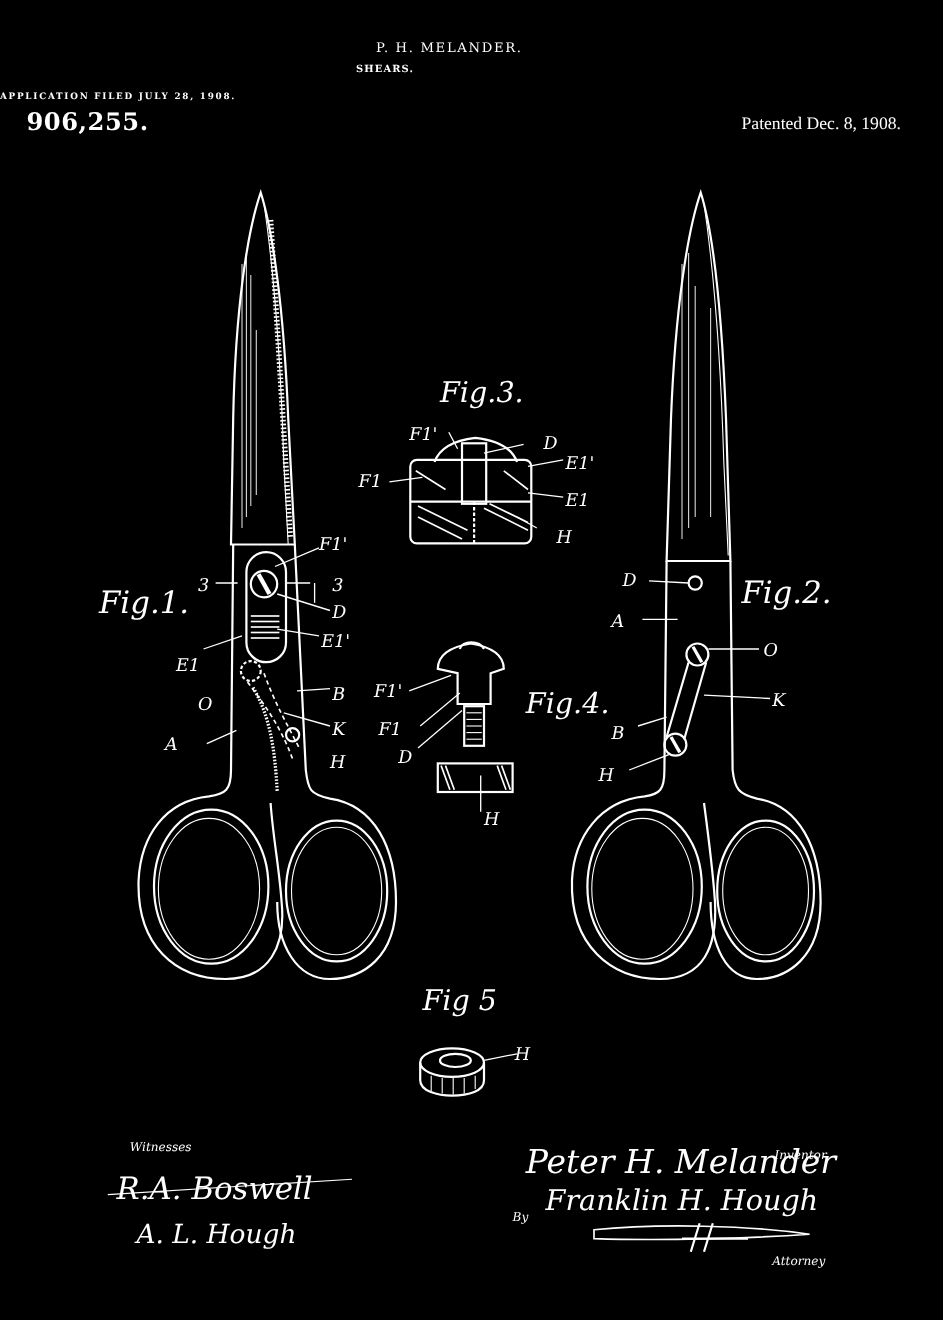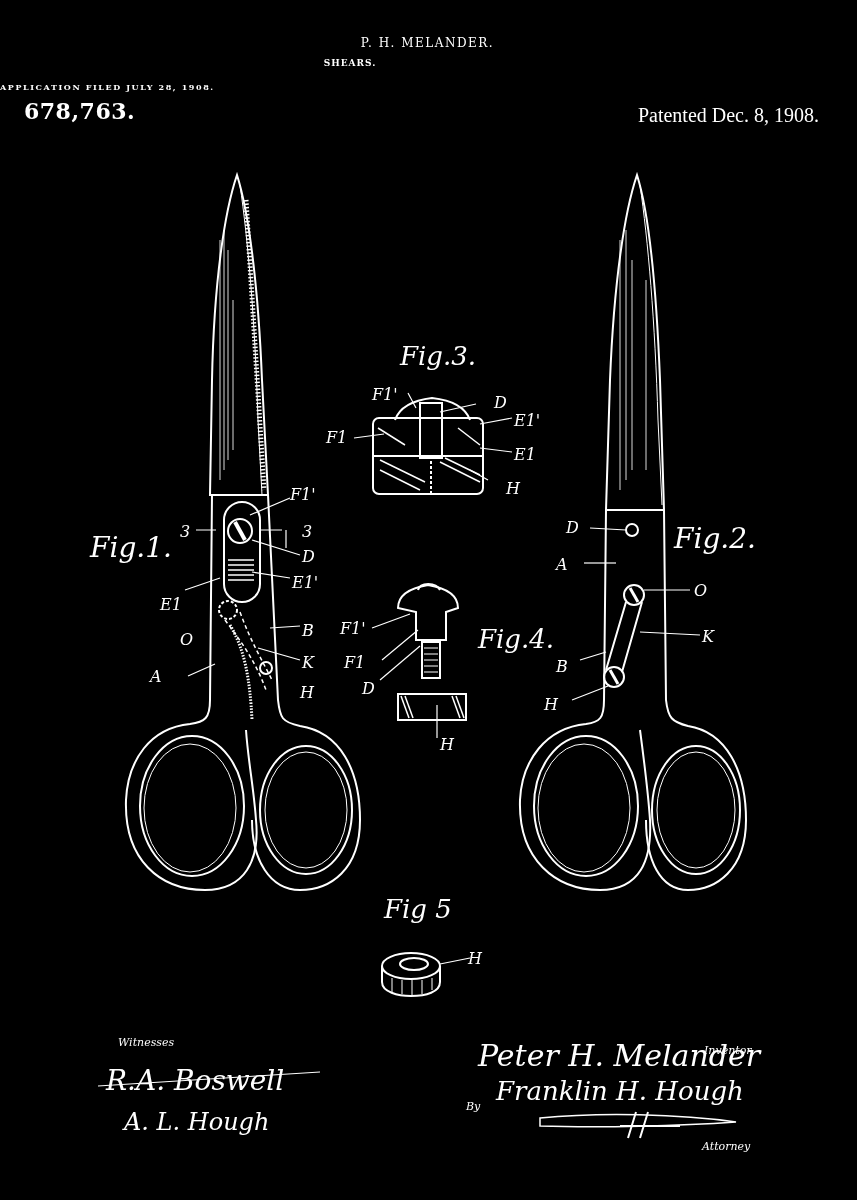--- a/index.html
+++ b/index.html
@@ -1,35 +1,35 @@
 <!DOCTYPE html>
 <html><head>
 <meta charset="utf-8">
 <style>
   html, body { margin: 0; padding: 0; background: #000; }
   body { width: 857px; height: 1200px; position: relative; overflow: hidden; color: #fff; }
   .abs { position: absolute; }
   .serif { font-family: "DejaVu Serif", "Liberation Serif", serif; }
   .lserif { font-family: "Liberation Serif", "DejaVu Serif", serif; }
-  #inventor-name { left: 0; width: 817px; top: 36px; text-align: center; font-size: 12px; letter-spacing: 1.5px; padding-left: 19px; }
+  #inventor-name { left: 0; width: 817px; top: 36px; text-align: center; font-size: 12px; letter-spacing: 1.5px; }
   #title { left: 0; width: 700px; top: 58px; text-align: center; font-size: 9px; font-weight: bold; letter-spacing: 1px; }
   #filed { left: 0; width: 857px; top: 82px; font-size: 8px; letter-spacing: 1.6px; font-weight: bold; }
   #patent-no { left: 24px; top: 98px; font-size: 22px; font-weight: bold; letter-spacing: 0.5px; }
-  #patent-date { right: 38px; top: 104px; font-size: 20px; }
+  #patent-date { right: 38px; top: 104px; font-size: 16px; }
   svg { position: absolute; left: 0; top: 0; }
   .lbl { font-family: "DejaVu Serif", serif; font-style: italic; fill: #fff; }
   .sig { font-family: "DejaVu Serif", serif; font-style: italic; fill: #fff; }
 </style>
 </head>
 <body>
 
 <div id="inventor-name" class="abs serif">P. H. MELANDER.</div>
 <div id="title" class="abs serif">SHEARS.</div>
 <div id="filed" class="abs serif">APPLICATION FILED JULY 28, 1908.</div>
-<div id="patent-no" class="abs serif">678,763.</div>
+<div id="patent-no" class="abs serif">906,255.</div>
 <div id="patent-date" class="abs lserif">Patented Dec. 8, 1908.</div>
 
 <svg width="857" height="1200" viewBox="0 0 857 1200" fill="none" stroke="#fff" stroke-width="2">
 
   <g>
 
     <path d="M237,175 C225,210 214,280 212,380 L210,495 L268,495 L262,380 C258,280 248,210 237,175 Z"></path>
     <path d="M240,185 C248,240 255,320 258,420 L262,495" stroke-width="1"></path>
     <g stroke-width="1" opacity="0.85">
       <line x1="220" y1="240" x2="220" y2="480"></line>

